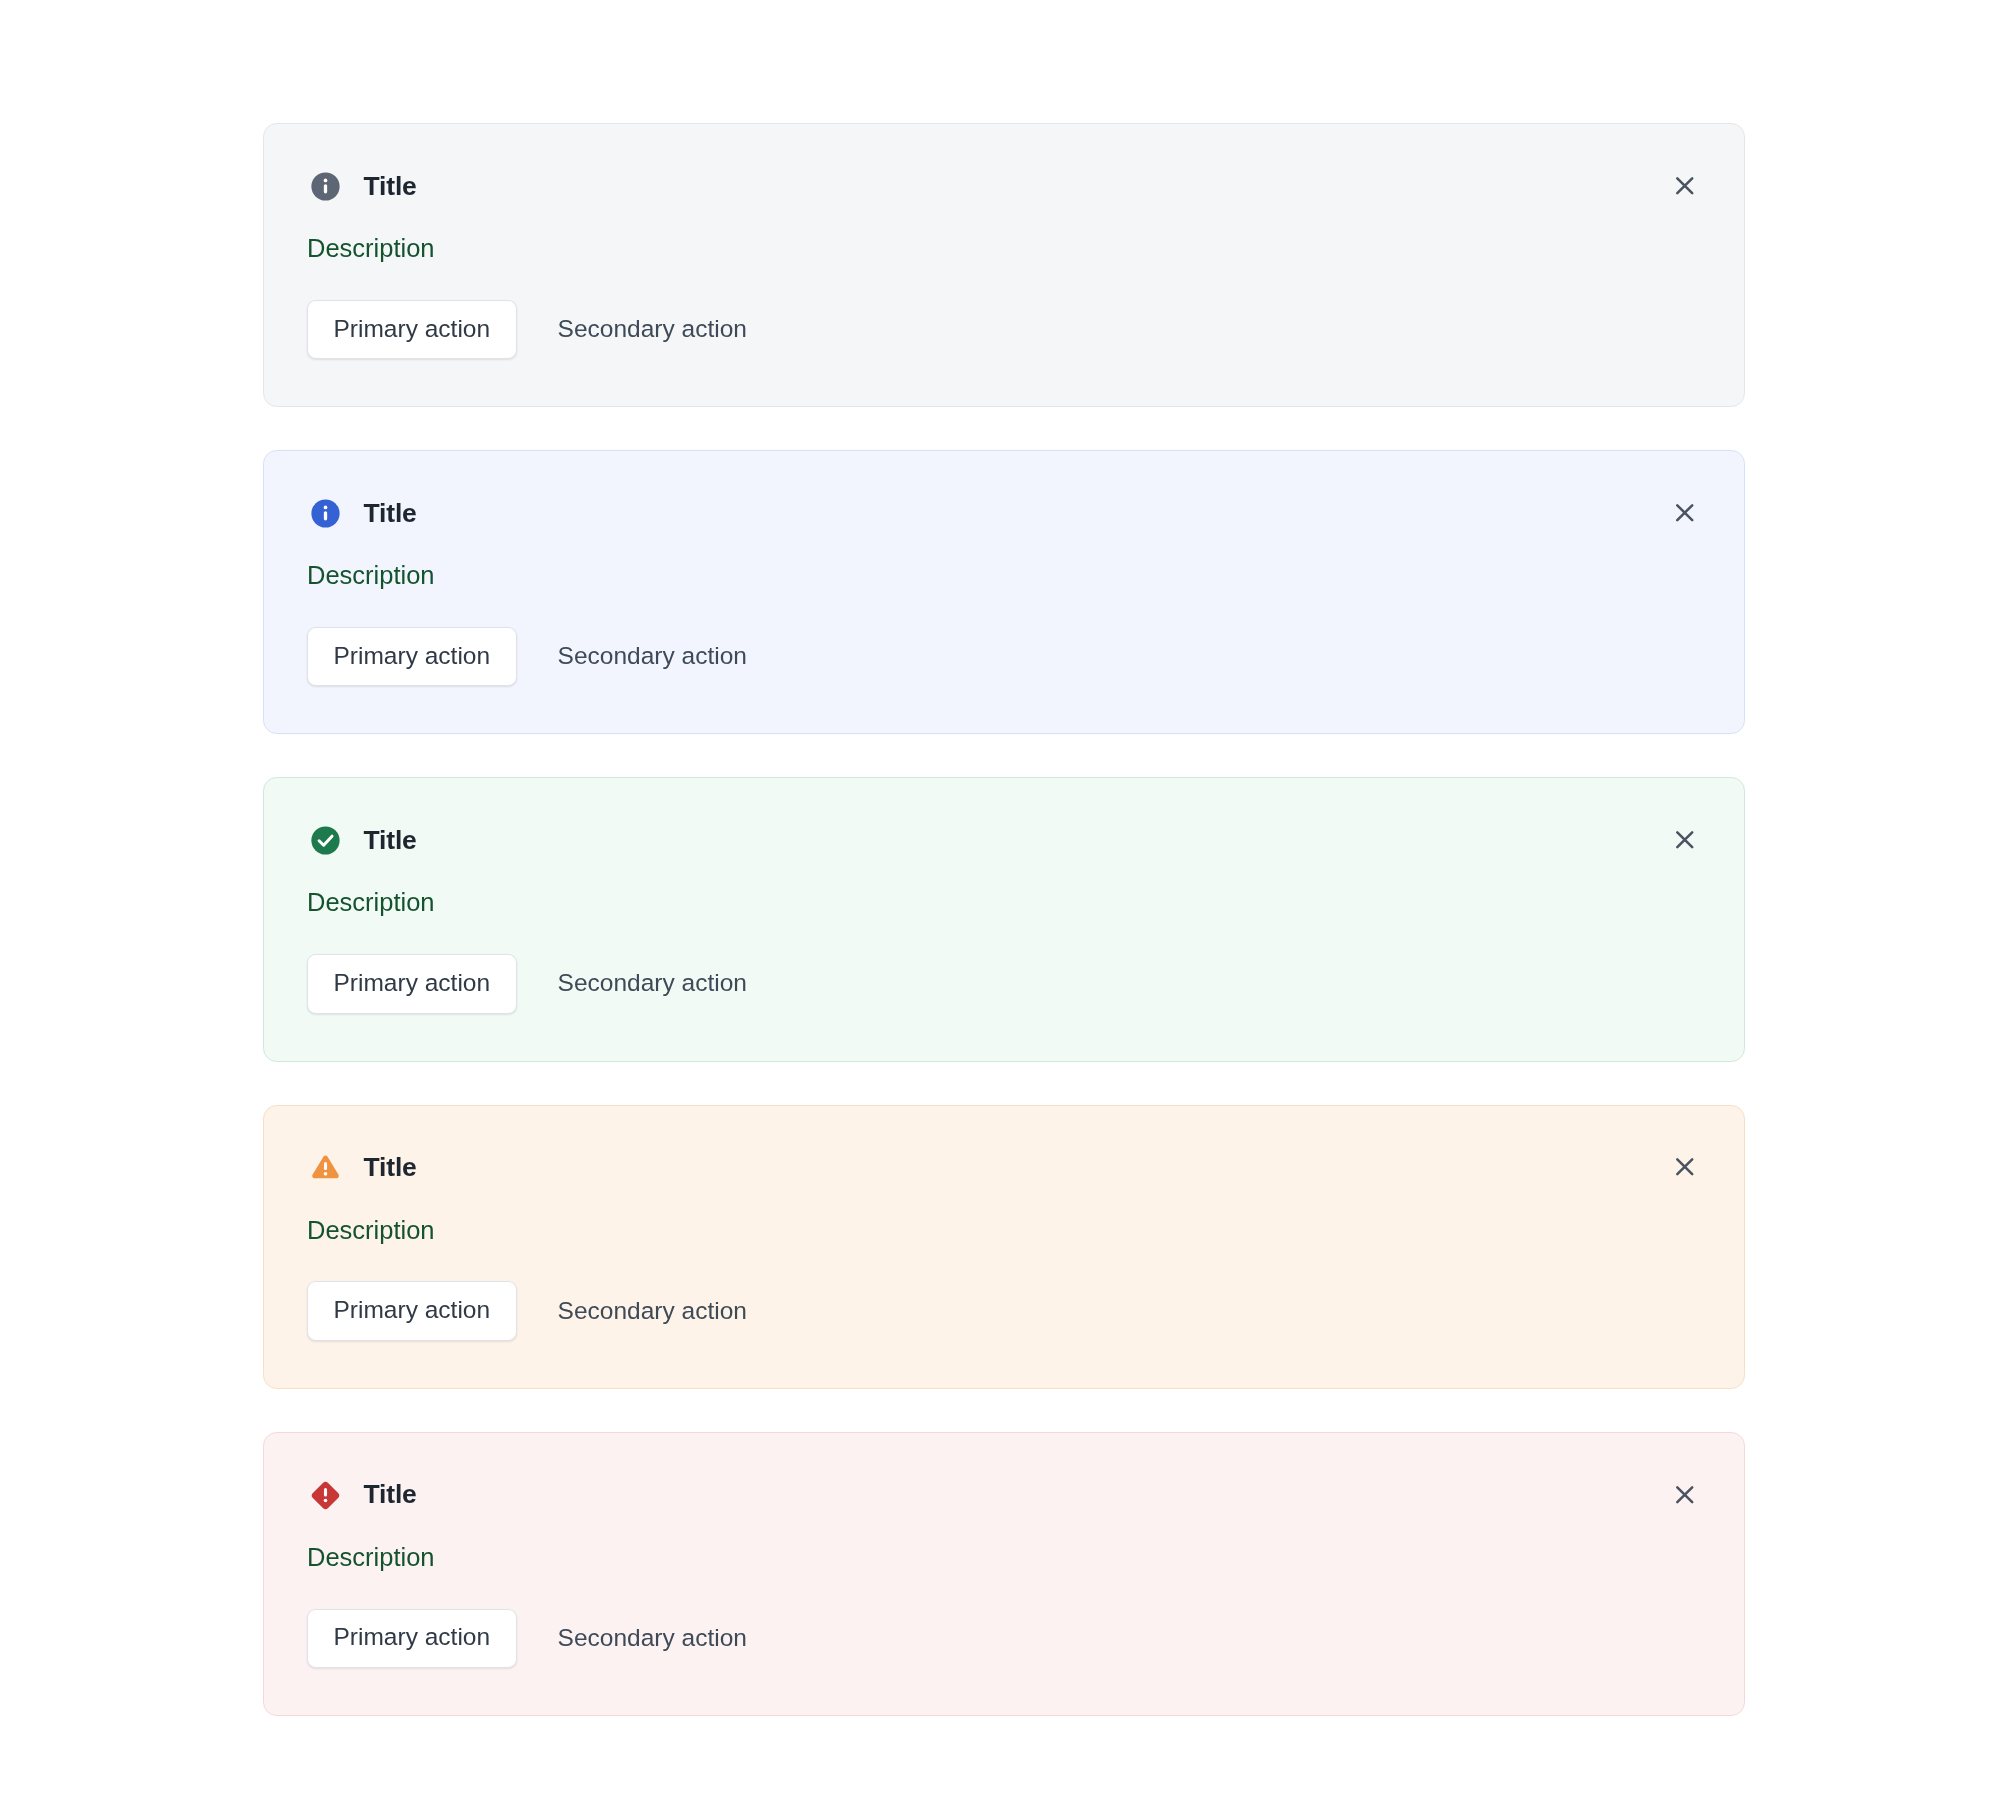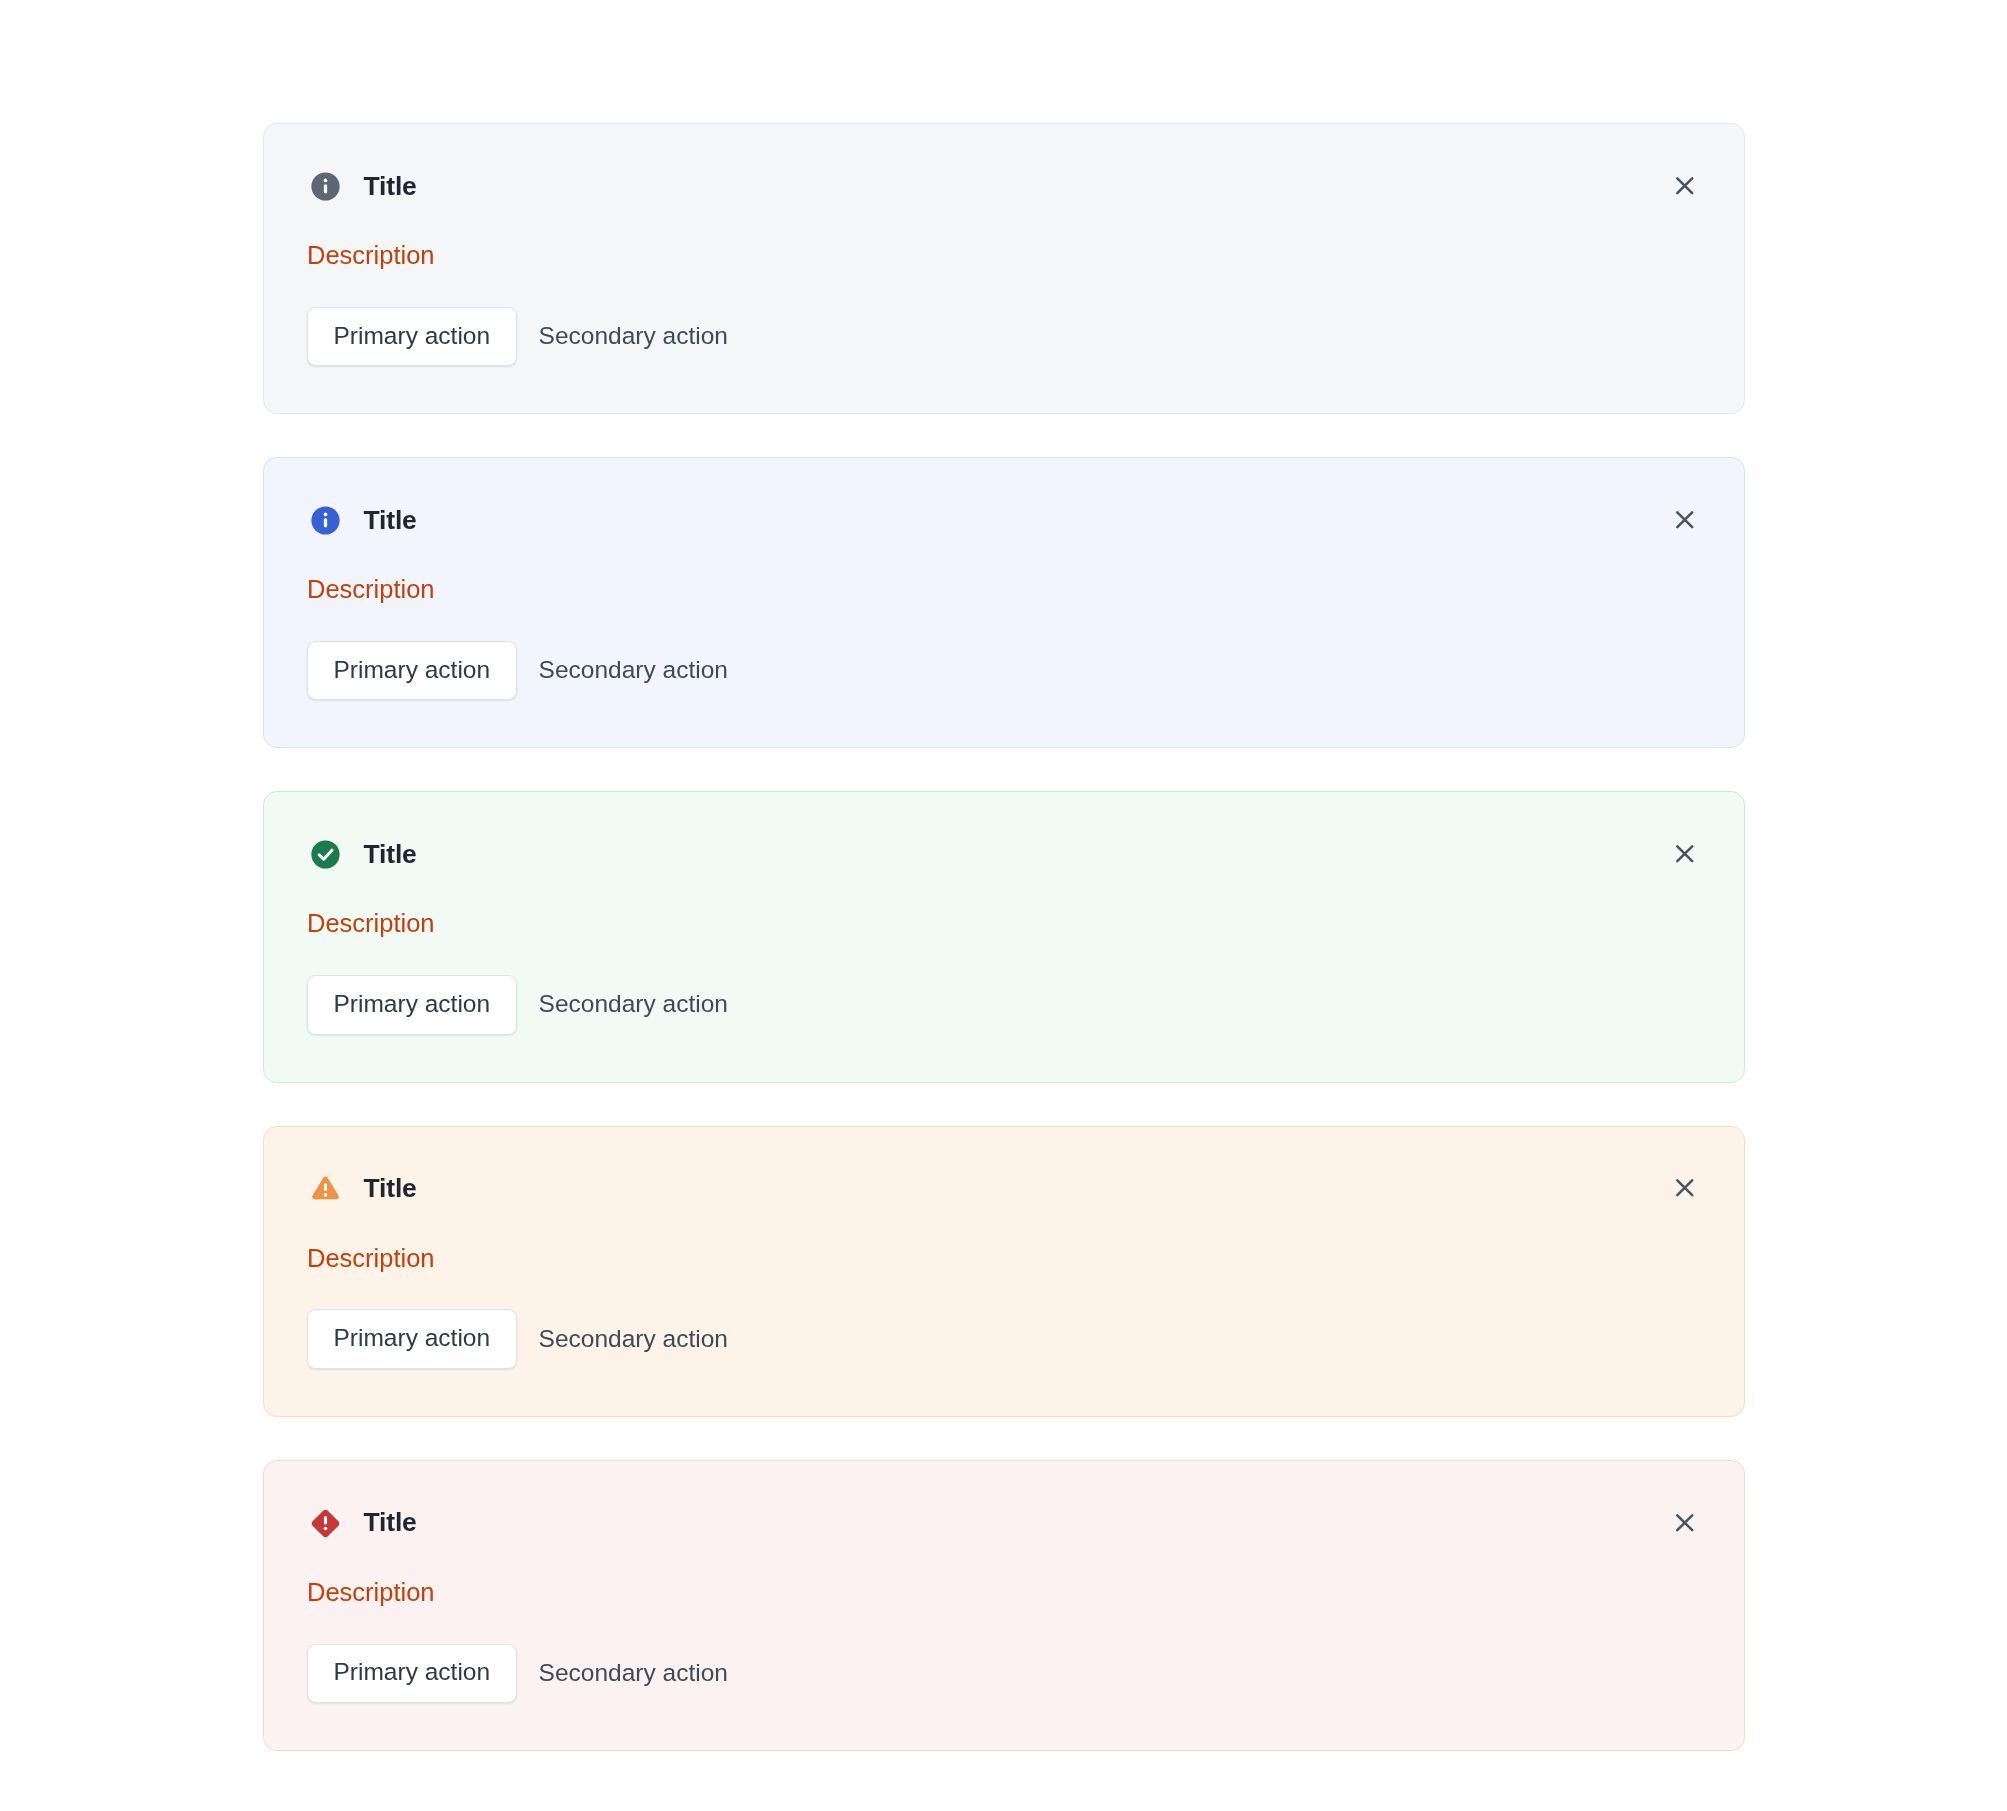--- a/index.html
+++ b/index.html
@@ -81,32 +81,32 @@
     align-items: center;
     justify-content: center;
     background: none;
     border: none;
     cursor: pointer;
     border-radius: 5.9px;
   }
   .close-button svg { display: block; }
 
   .banner-description {
-    margin-top: 34px;
+    margin-top: 27px;
     margin-left: 0;
     font-size: 25.5px;
-    color: #c2410c;
+    color: #14532d;
     line-height: 1.25;
   }
 
   .banner-actions {
     margin-top: 35px;
     display: flex;
     align-items: center;
-    gap: 22px;
+    gap: 41px;
   }
 
   .primary-action {
     font-family: "Liberation Sans", sans-serif;
     font-size: 24.5px;
     color: #303a46;
     background: #ffffff;
     border: 1px solid #dfe3e8;
     border-radius: 8.8px;
     padding: 14.7px 25.5px 15.7px 25.5px;

